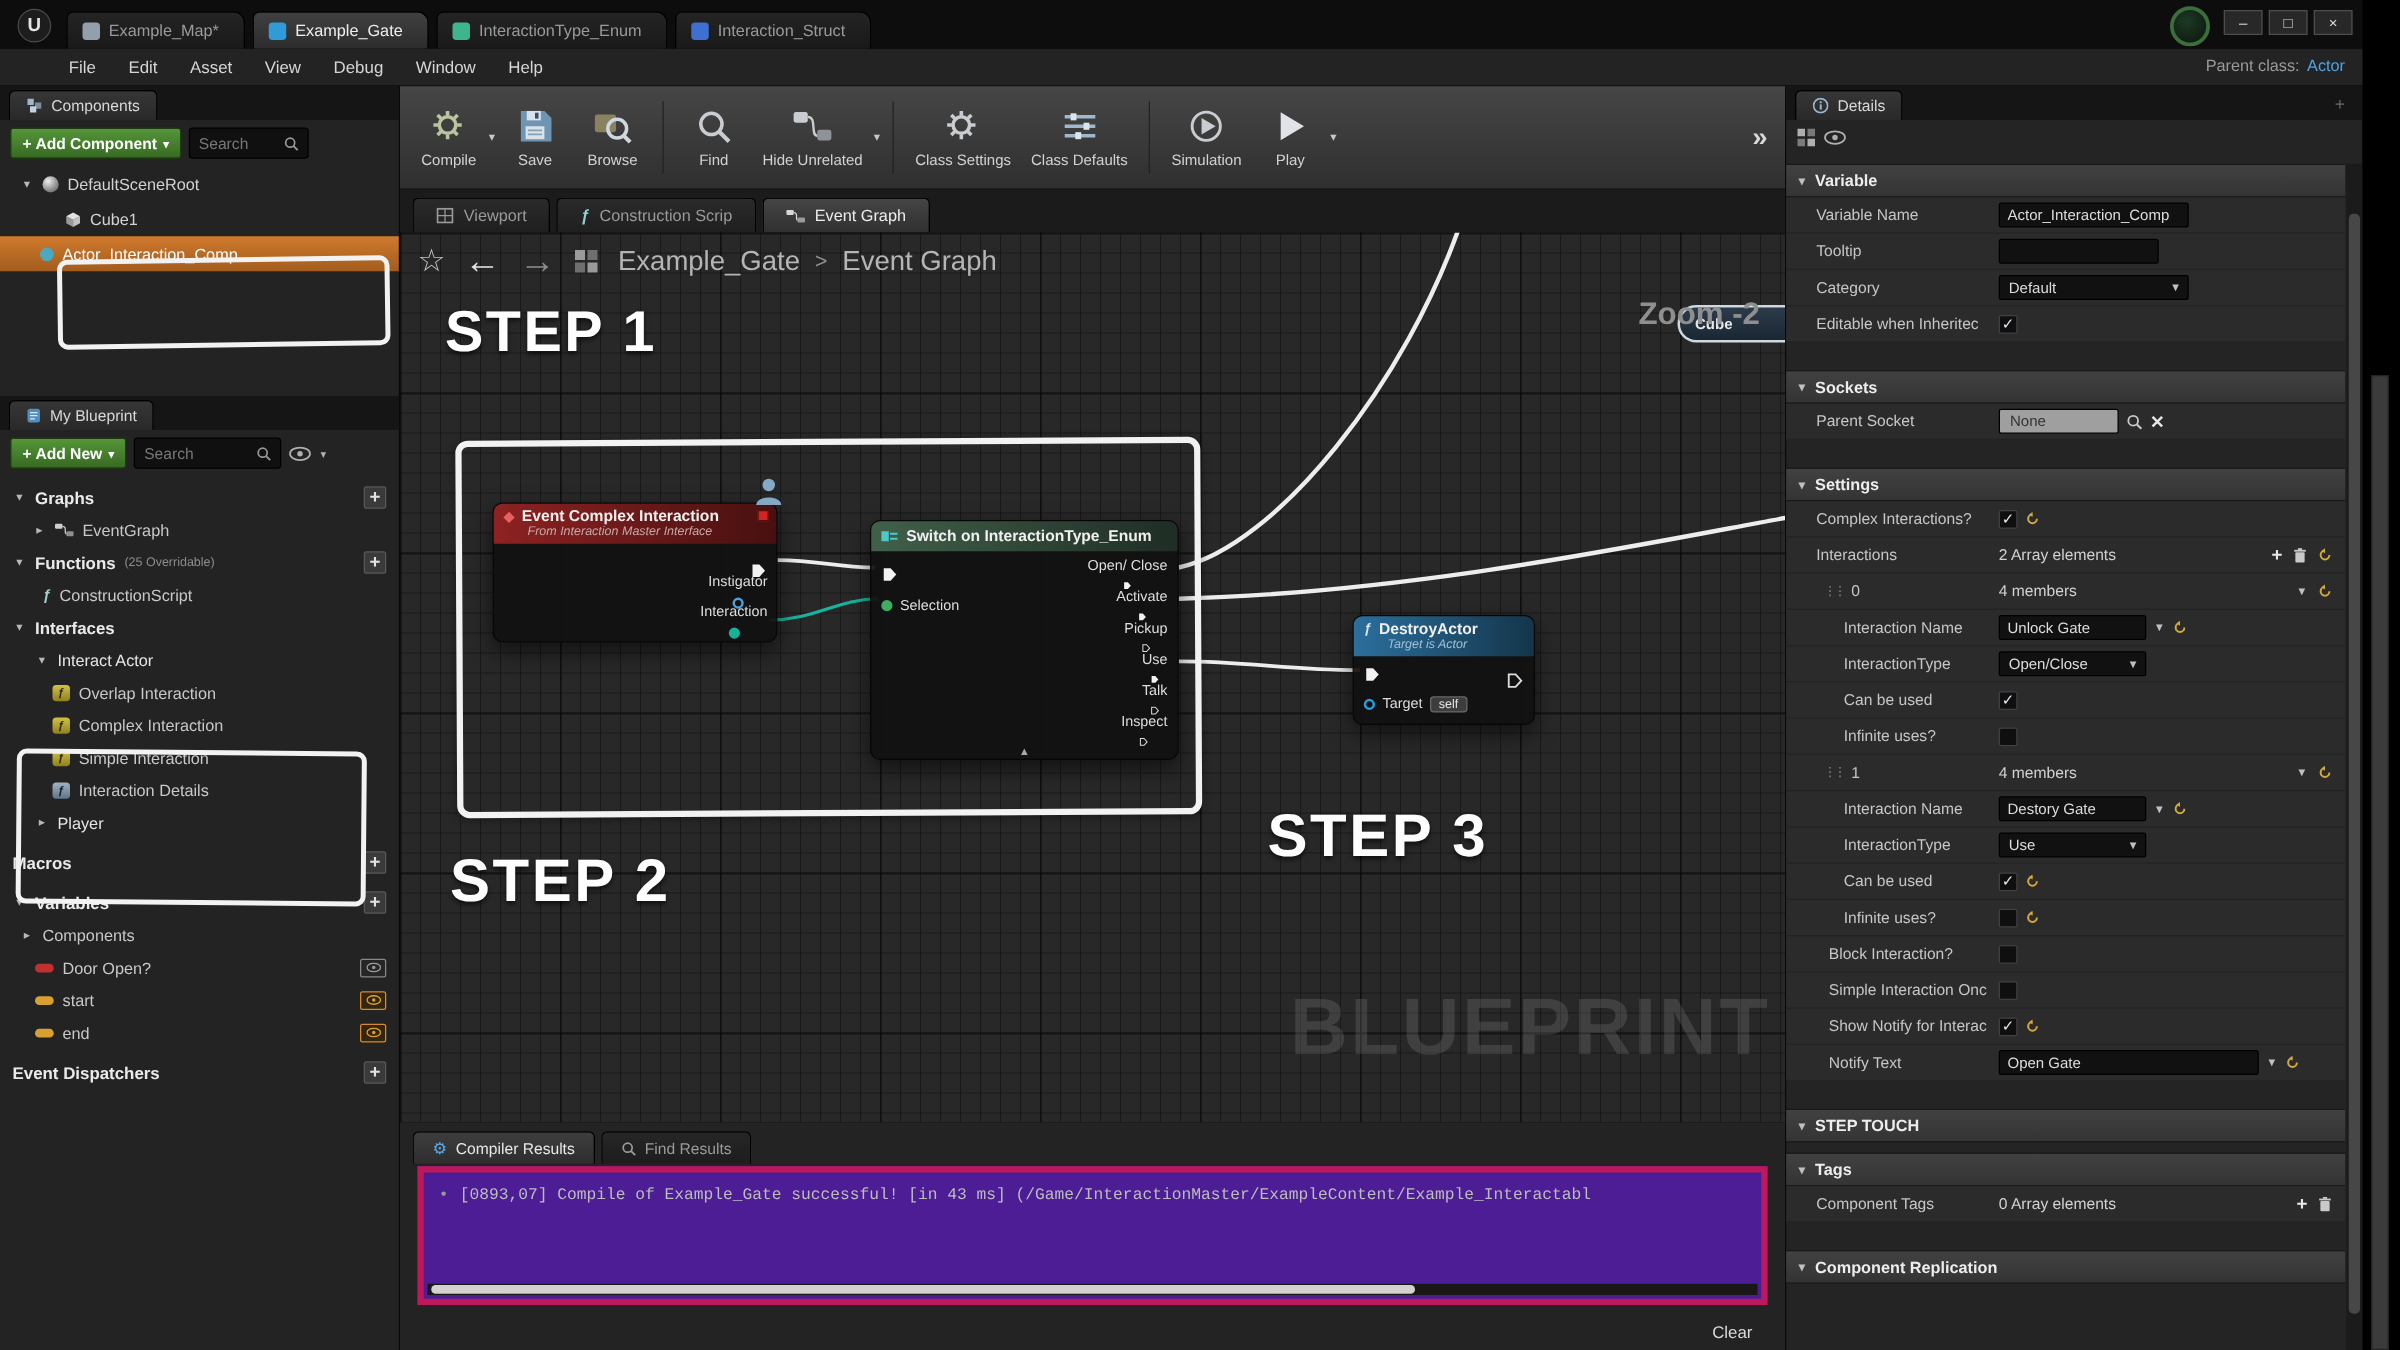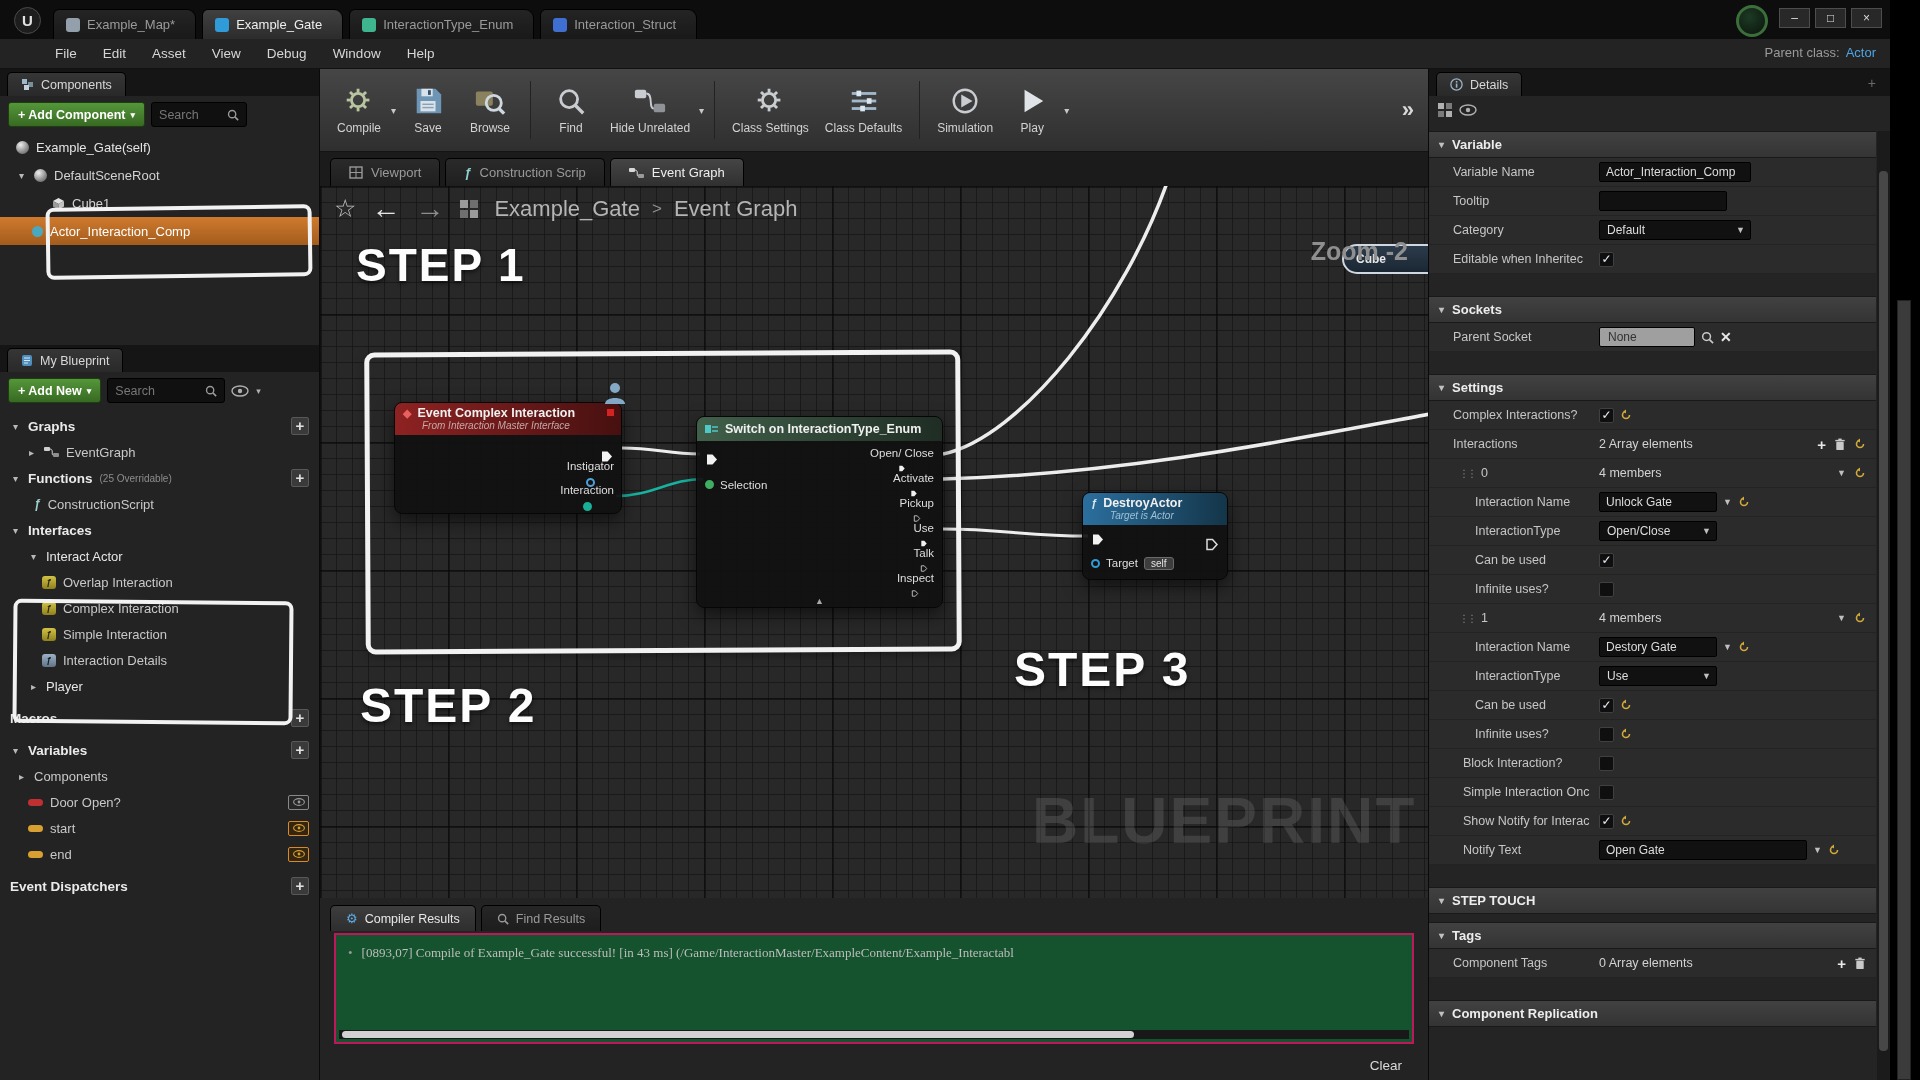--- a/index.html
+++ b/index.html
@@ -88,22 +88,22 @@
   padding-left:12px;font-size:12px;font-weight:bold;color:#e8e8e8;text-align:right;}
 .bind-person{position:absolute;left:282px;top:194px;z-index:4;opacity:.9;}
 
 
 .bottom{left:320px;top:898px;width:1108px;height:182px;background:#232323;}
 .bp-tabs{display:flex;gap:5px;padding:5px 10px 0;height:33px;align-items:flex-end;}
 .bp-tab{height:26px;display:flex;align-items:center;gap:7px;padding:0 15px;font-size:12.5px;
   border-radius:5px 5px 0 0;border:1px solid #000;border-bottom:none;}
 .bp-tab.active{background:linear-gradient(#3d3d3d,#2e2e2e);color:#e8e8e8;}
 .bp-tab.idle{background:linear-gradient(#262626,#1d1d1d);color:#9a9a9a;}
-.log{position:absolute;left:14px;right:14px;top:35px;height:111px;background:#14532d;border:2px solid #be185d;
-  padding:10px 12px;font-family:Liberation Serif, serif;font-size:13px;color:#bdbdbd;white-space:nowrap;overflow:hidden;}
+.log{position:absolute;left:14px;right:14px;top:35px;height:111px;background:#4c1d95;border:5px solid #be185d;
+  padding:10px 12px;font-family:Liberation Mono, monospace;font-size:13px;color:#bdbdbd;white-space:nowrap;overflow:hidden;}
 .log-bullet{color:#9a9a9a;margin-right:9px;}
 .hscroll{position:absolute;left:3px;right:3px;bottom:3px;height:9px;background:#181818;}
 .hscroll-thumb{position:absolute;left:3px;width:74%;top:1px;bottom:1px;background:#d2d2d2;border-radius:4px;}
 .clear-btn{position:absolute;right:26px;bottom:7px;font-size:13.5px;color:#dadada;}
 
 
 .left{left:0;top:69px;width:320px;height:1011px;background:#232323;border-right:1px solid #0a0a0a;}
 .panel-tabrow{height:27px;background:#151515;display:flex;align-items:flex-end;padding-left:7px;}
 .panel-tab{height:24px;background:linear-gradient(#363636,#292929);color:#d8d8d8;font-size:12.5px;
   display:flex;align-items:center;gap:7px;padding:0 13px;border-radius:5px 5px 0 0;border:1px solid #000;border-bottom:none;}
@@ -242,24 +242,20 @@
         <span class="caret">▾</span>
       </div>
       <div class="search-box" style="max-width:96px">
         <input placeholder="Search" style="">
         <svg width="12" height="12" viewBox="0 0 14 14">
             <circle cx="6" cy="6" r="4.2" fill="none" stroke="#999" stroke-width="1.6"></circle>
             <line x1="9.2" y1="9.2" x2="13" y2="13" stroke="#999" stroke-width="1.8"></line>
           </svg>
       </div>
     </div>
-    <div class="tree-row" style="padding-left:16px;color:#e4e4e4">
-      <span class="sphere"></span>
-      <span>Example_Gate(self)</span>
-    </div>
     <div class="tree-row" style="padding-left:16px">
       <span class="expander">▾</span>
       <span class="sphere"></span>
       <span>DefaultSceneRoot</span>
     </div>
     <div class="tree-row" style="padding-left:52px">
       <svg width="13" height="13" viewBox="0 0 13 13">
           <polygon points="6.5,1 12,4 6.5,7 1,4" fill="#e2e2e2"></polygon>
           <polygon points="1,4 6.5,7 6.5,12.5 1,9.5" fill="#9a9a9a"></polygon>
           <polygon points="12,4 6.5,7 6.5,12.5 12,9.5" fill="#c2c2c2"></polygon>

